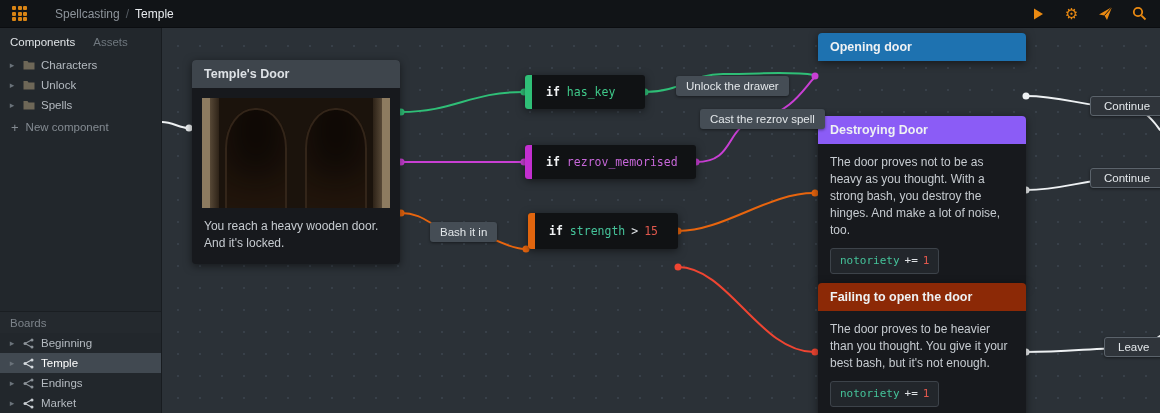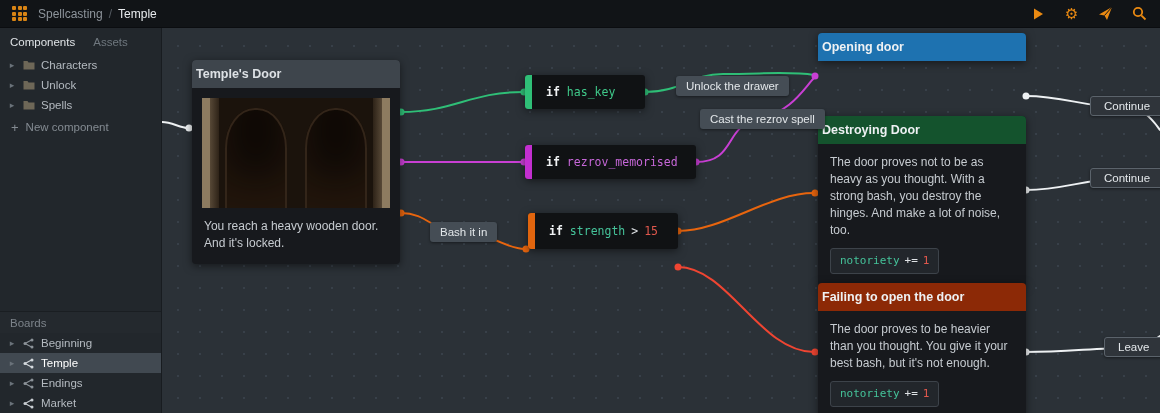--- a/index.html
+++ b/index.html
@@ -2,21 +2,21 @@
 <html><head>
 <meta charset="utf-8">
 <style>
   *{margin:0;padding:0;box-sizing:border-box}
   html,body{width:1160px;height:413px;overflow:hidden}
   body{background:#2b3137;font-family:"Liberation Sans",sans-serif;}
   .app{position:relative;width:1160px;height:413px;background:#2b3137}
 
   
   .topbar{position:absolute;left:0;top:0;right:0;height:28px;background:#111417;display:flex;align-items:center;justify-content:space-between;padding:0 12px;z-index:30;border-bottom:1px solid #0b0d10}
-  .topbar-left{display:flex;gap:11px}
+  .topbar-left{display:flex;gap:28px}
   .grid-icon{display:grid;grid-template-columns:repeat(3,4px);grid-template-rows:repeat(3,4px);gap:1.5px;cursor:pointer}
   .grid-icon span{background:#d98414;border-radius:1px}
   .breadcrumb{font-size:12px;color:#8d949b;display:flex;align-items:center}
   .breadcrumb .sep{margin:0 6px;color:#565d64}
   .breadcrumb .current{color:#e8ebee}
   .topbar-right{display:flex;align-items:center;gap:17px}
   .tb-icon{width:17px;height:17px;display:inline-flex;align-items:center;justify-content:center;color:#ea8a12;font-size:15px;line-height:1;cursor:pointer}
 
   
   .sidebar{position:absolute;left:0;top:28px;width:162px;bottom:0;background:#22272c;display:flex;flex-direction:column;z-index:20;border-right:1px solid #181c20}
@@ -34,24 +34,24 @@
   .board-row.selected{background:#414951;color:#ffffff}
 
   
   .canvas{position:absolute;left:162px;top:28px;width:998px;height:385px;overflow:hidden;
     background-color:#2b3137;
     background-image:radial-gradient(#384049 1px,transparent 1.3px);
     background-size:22px 22px;background-position:5px 7px}
   .edges{position:absolute;left:0;top:0;width:998px;height:385px;z-index:1}
 
   .node{position:absolute;background:#17191d;border-radius:4px;box-shadow:0 2px 9px rgba(0,0,0,.5);z-index:2}
-  .node-header{height:28px;display:flex;align-items:center;padding:0 4px;font-size:12.5px;font-weight:bold;color:#eef1f3;border-radius:4px 4px 0 0}
+  .node-header{height:28px;display:flex;align-items:center;padding:0 12px;font-size:12.5px;font-weight:bold;color:#eef1f3;border-radius:4px 4px 0 0}
   .node-header.default{background:#3e454c;color:#dde1e5}
   .node-header.blue{background:#1e72b0}
-  .node-header.burnt{background:#14532d}
+  .node-header.burnt{background:#8b5cf6}
   .node-header.maroon{background:#8c2906}
   .node-body{padding:10px 12px 12px;font-size:12px;line-height:1.42;color:#c6cbd0}
 
   .media{margin:10px 10px 0;height:110px;position:relative;overflow:hidden;
     background:linear-gradient(90deg,#8d7b60 0,#8d7b60 4%,#594a38 4%,#2e2318 9%,#1b130c 9%,#1b130c 91%,#2e2318 91%,#594a38 96%,#8d7b60 96%,#8d7b60 100%)}
   .door-panel{position:absolute;top:10px;bottom:-4px;width:33%;background:#0d0805;
     border-radius:48% 48% 0 0/38% 38% 0 0;
     box-shadow:inset 0 0 0 2px #332519, inset 0 -34px 42px rgba(74,50,26,.35)}
   .door-panel.left{left:12%}
   .door-panel.right{right:12%}

